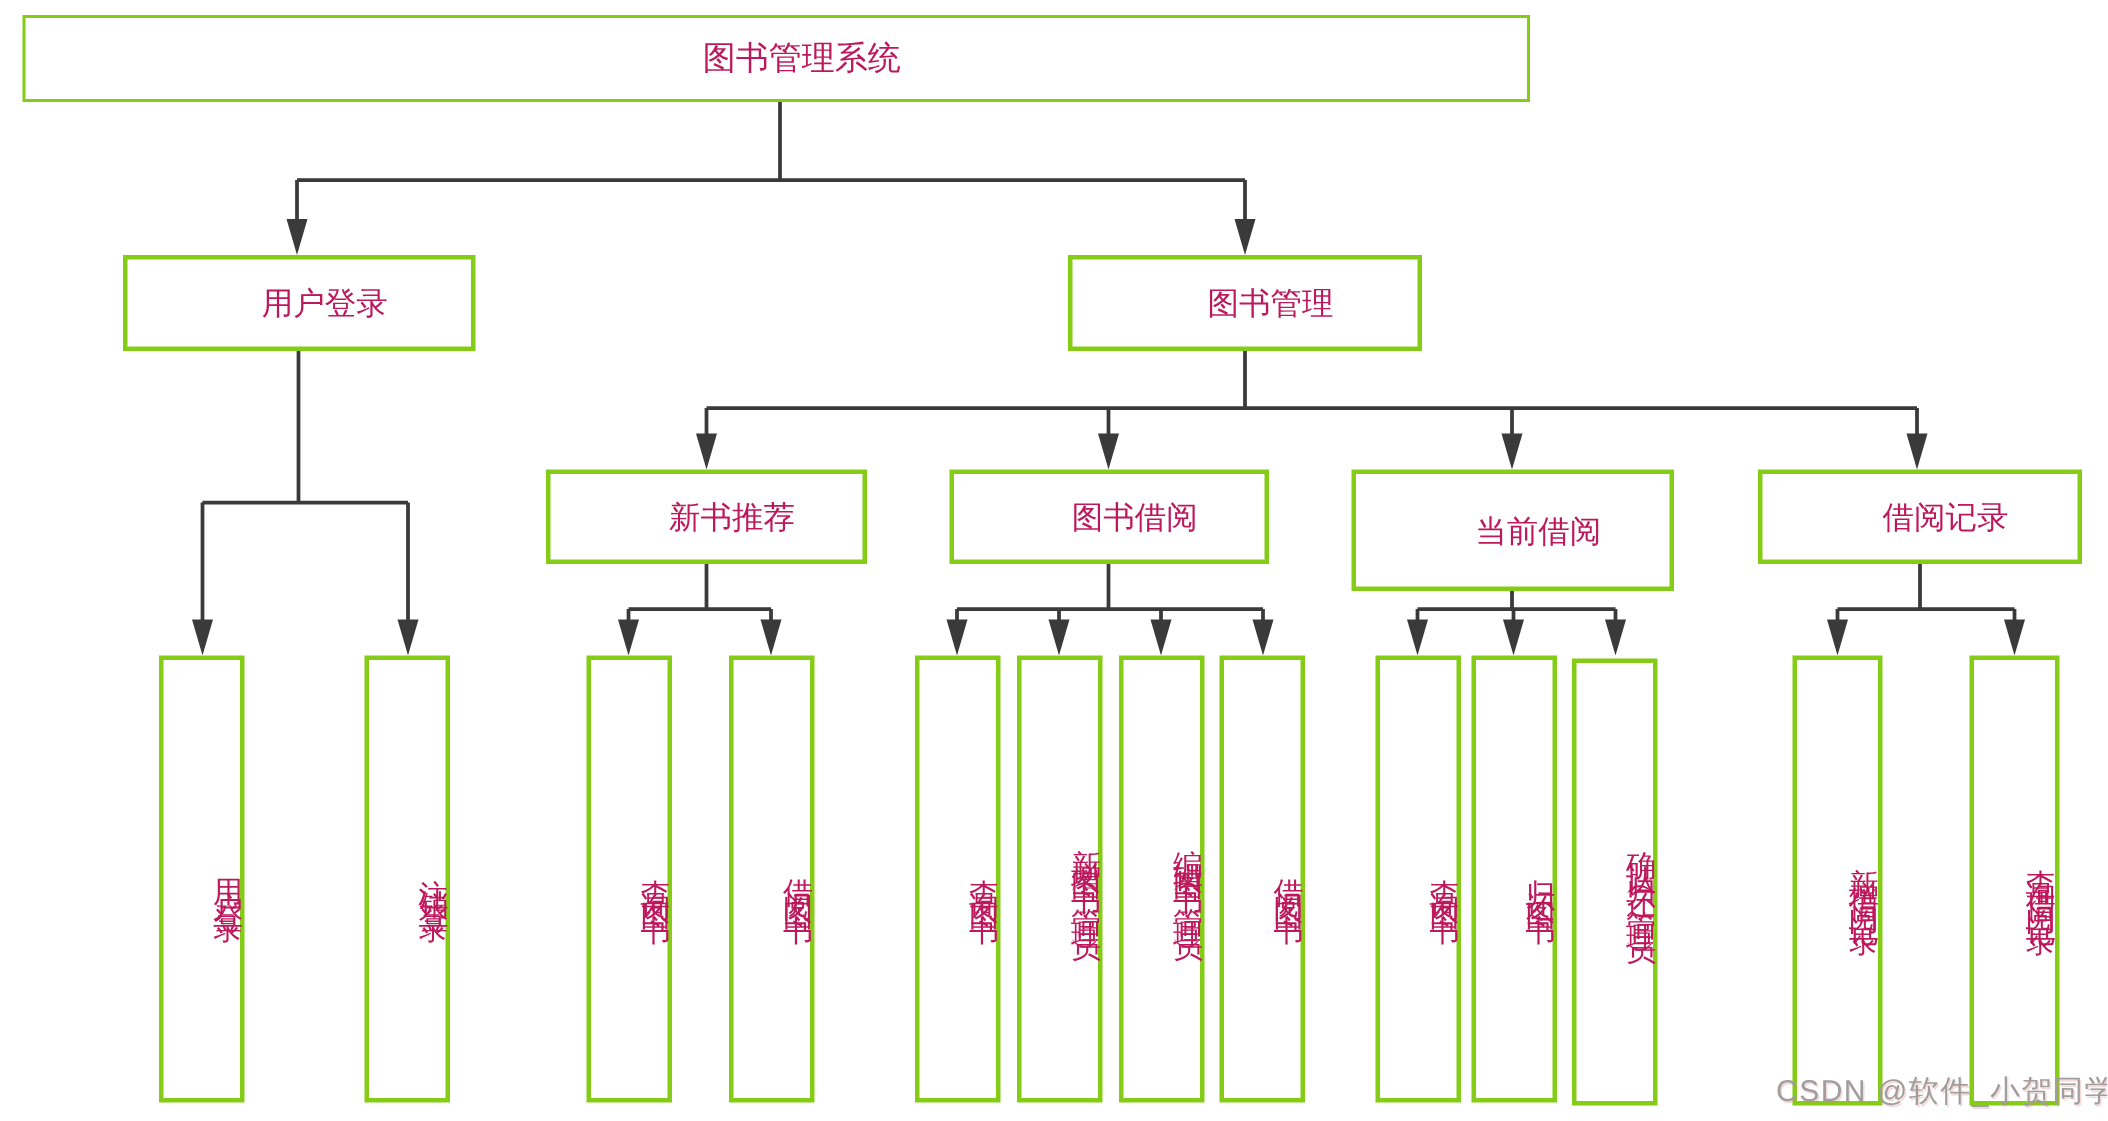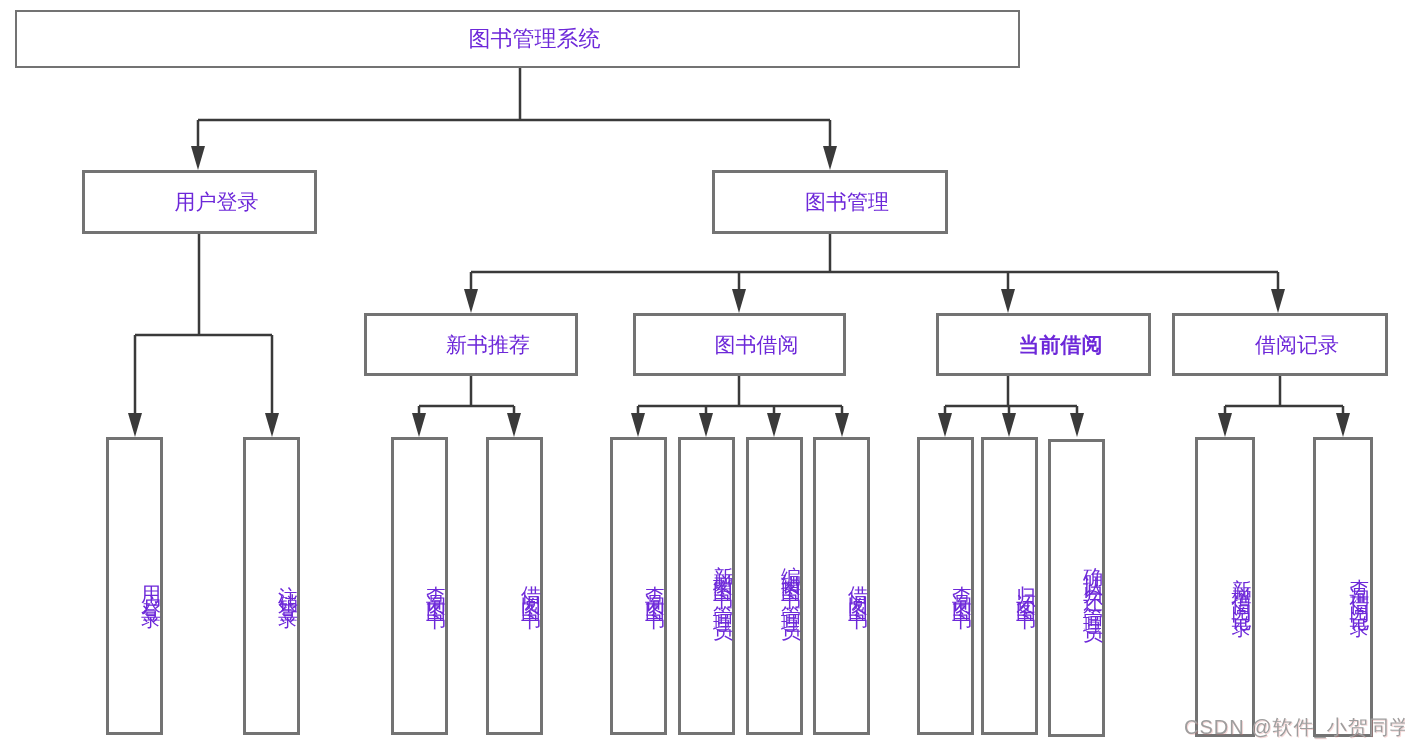--- a/index.html
+++ b/index.html
@@ -18,26 +18,26 @@
   .connector-layer {
     position: absolute;
     left: 0;
     top: 0;
     width: 1405px;
     height: 747px;
   }
   .node {
     position: absolute;
     box-sizing: border-box;
-    border: 2px solid #737373;
+    border: 2px solid #84cc16;
     background: #ffffff;
     display: flex;
     align-items: center;
     justify-content: center;
-    color: #6d28d9;
+    color: #be185d;
     text-align: center;
     padding-left: 34px;
   }
   .node.root   { border-width: 2px; font-size: 22px; }
   .node.branch { border-width: 3px; font-size: 21px; }
   .node.leaf   { border-width: 3px; font-size: 20px; }
   .node.leaf span {
     writing-mode: vertical-rl;
     text-orientation: mixed;
     letter-spacing: 8px;
@@ -111,21 +111,21 @@
   <div class="node branch" style="left:364px; top:313px; width:214px; height:63px;">
     <span>新书推荐</span>
   </div>
 
   <div class="node branch" style="left:712px; top:170px; width:236px; height:64px;">
     <span>图书管理</span>
   </div>
   <div class="node branch" style="left:633px; top:313px; width:213px; height:63px;text-align:right;">
     <span>图书借阅</span>
   </div>
-  <div class="node branch" style="left:936px; top:313px; width:215px; height:63px;font-weight:bold;">
+  <div class="node branch" style="left:901px; top:313px; width:215px; height:81px;">
     <span>当前借阅</span>
   </div>
   <div class="node branch" style="left:1172px; top:313px; width:216px; height:63px;">
     <span>借阅记录</span>
   </div>
 
   <div class="node leaf" style="left:106px; top:437px; width:57px; height:298px;">
     <span>用户登录</span>
   </div>
   <div class="node leaf" style="left:243px; top:437px; width:57px; height:298px;">

